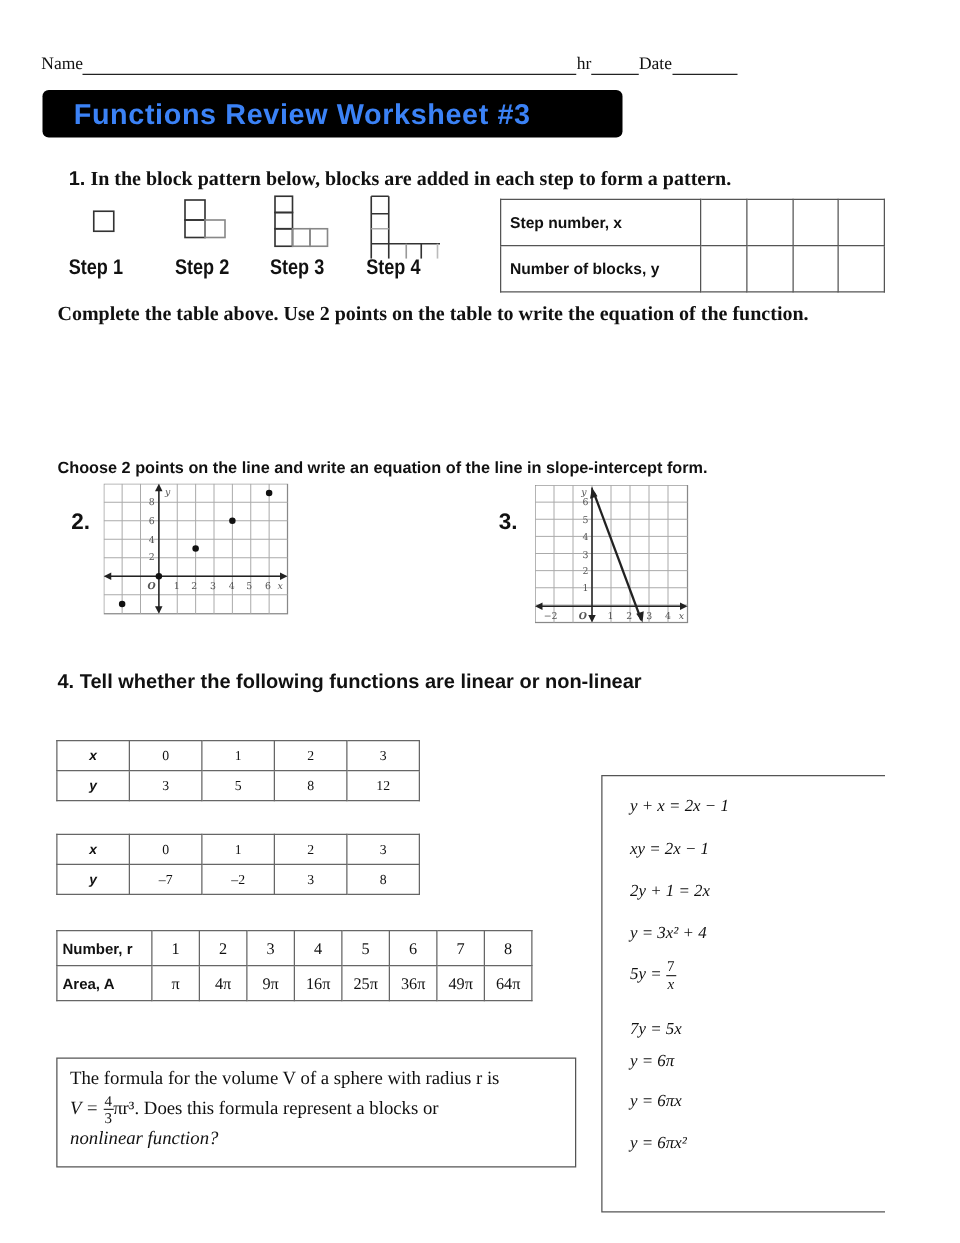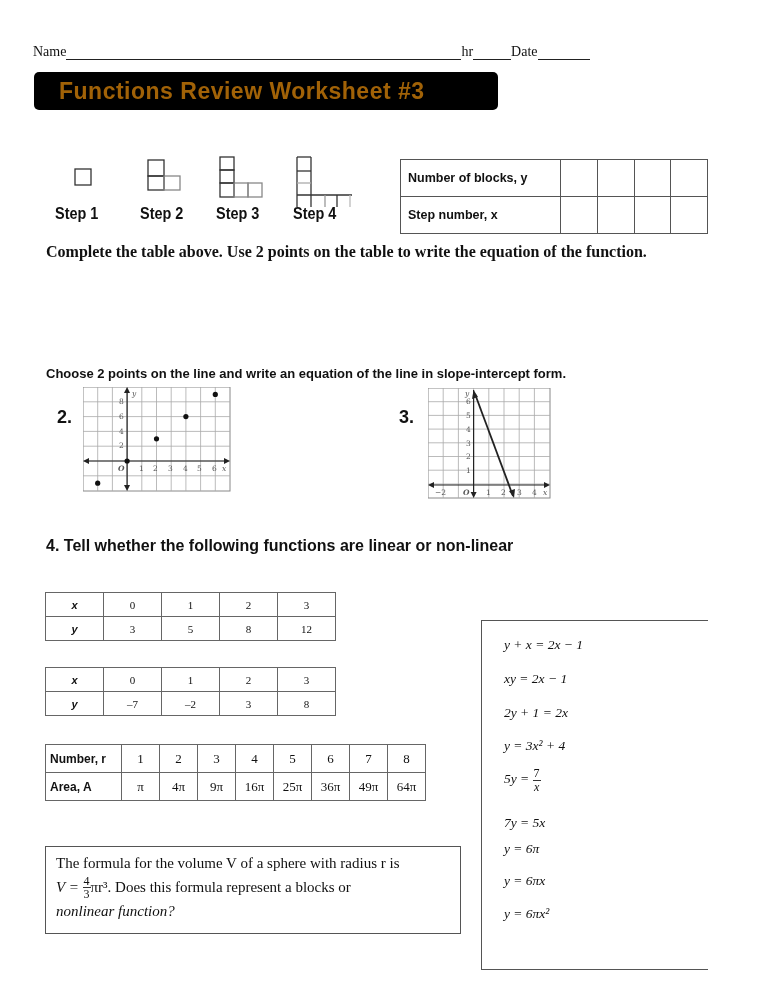--- a/index.html
+++ b/index.html
@@ -1,20 +1,20 @@
 <!DOCTYPE html>
 <html><head>
 <meta charset="utf-8">
 <style>
   body { margin:0; background:#fff; }
   .page { position:relative; width:708px; height:994px; background:#fff; font-family:"Liberation Serif", serif; color:#111; overflow:hidden; }
   .abs { position:absolute; }
   .header-line { left:33px; top:44px; font-size:14px; white-space:nowrap; }
   .header-line .u { display:inline-block; border-bottom:1px solid #222; height:14px; vertical-align:bottom; }
-  .title-bar { left:34px; top:72px; width:464px; height:38px; background:#000; border-radius:5px; color:#a16207; font-family:"Liberation Sans", sans-serif; font-weight:bold; font-size:23px; line-height:38px; padding-left:25px; box-sizing:border-box; letter-spacing:0.5px; }
+  .title-bar { left:34px; top:72px; width:464px; height:38px; background:#000; border-radius:5px; color:#3b82f6; font-family:"Liberation Sans", sans-serif; font-weight:bold; font-size:23px; line-height:38px; padding-left:25px; box-sizing:border-box; letter-spacing:0.5px; }
   .q1-text { left:55px; top:135px; font-size:16px; font-weight:bold; }
   .q1-text .num { font-family:"Liberation Sans", sans-serif; }
   .step-label { top:204px; font-family:"Liberation Sans", sans-serif; font-weight:bold; font-size:17px; transform:scaleX(0.85); transform-origin:left; }
   table { border-collapse:collapse; }
   .q1-table { left:400px; top:159px; }
   .q1-table td { border:1px solid #555; height:34px; font-family:"Liberation Sans", sans-serif; font-weight:bold; font-size:12.5px; }
   .q1-table td.lbl { width:152px; padding-left:7px; }
   .q1-table td.c { width:34px; }
   .q1-footer { left:46px; top:243px; font-size:16px; font-weight:bold; }
   .sec2-text { left:46px; top:366px; font-family:"Liberation Sans", sans-serif; font-weight:bold; font-size:13px; }
@@ -37,20 +37,24 @@
 <body>
 
 <div class="page">
 
   <div class="abs header-line">
     <span>Name</span><span class="u" style="width:395px"></span><span>hr</span><span class="u" style="width:38px"></span><span>Date</span><span class="u" style="width:52px"></span>
   </div>
 
   <div class="abs title-bar">Functions Review Worksheet #3</div>
 
+  <div class="abs q1-text">
+    <span class="num">1.</span>
+    <span>In the block pattern below, blocks are added in each step to form a pattern.</span>
+  </div>
 
   <svg class="abs" style="left:60px;top:155px" width="300" height="52">
     <g stroke="#333" stroke-width="1.3" fill="none">
 
       <rect x="15" y="14" width="16" height="16"></rect>
 
       <rect x="88" y="5" width="16" height="16"></rect>
       <rect x="88" y="21" width="16" height="14"></rect>
       <rect x="104" y="21" width="16" height="14" stroke="#888"></rect>
 
@@ -74,28 +78,28 @@
   </svg>
 
   <div class="abs step-label" style="left:55px">Step 1</div>
   <div class="abs step-label" style="left:140px">Step 2</div>
   <div class="abs step-label" style="left:216px">Step 3</div>
   <div class="abs step-label" style="left:293px">Step 4</div>
 
   <table class="abs q1-table">
     <tbody>
         <tr>
+      <td class="lbl"><span>Step number, x</span></td>
+      <td class="c"></td>
+      <td class="c"></td>
+      <td class="c"></td>
+      <td class="c"></td>
+    </tr>
+    <tr>
       <td class="lbl"><span>Number of blocks, y</span></td>
-      <td class="c"></td>
-      <td class="c"></td>
-      <td class="c"></td>
-      <td class="c"></td>
-    </tr>
-    <tr>
-      <td class="lbl"><span>Step number, x</span></td>
       <td class="c"></td>
       <td class="c"></td>
       <td class="c"></td>
       <td class="c"></td>
     </tr>
   </tbody>
     </table>
 
   <div class="abs q1-footer">Complete the table above. Use 2 points on the table to write the equation of the function.</div>
 

